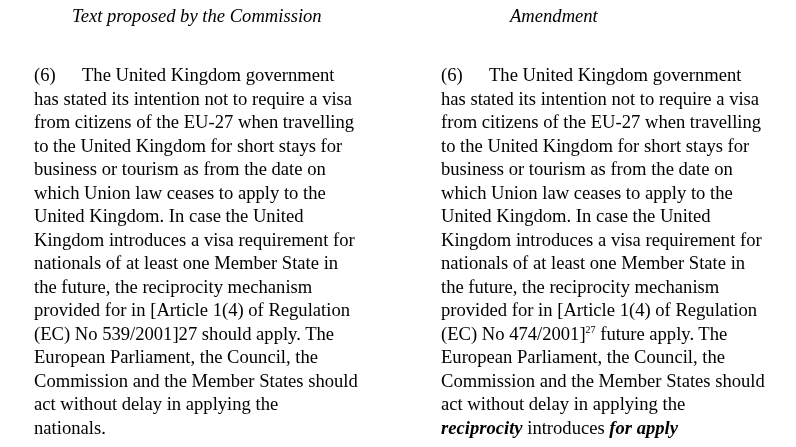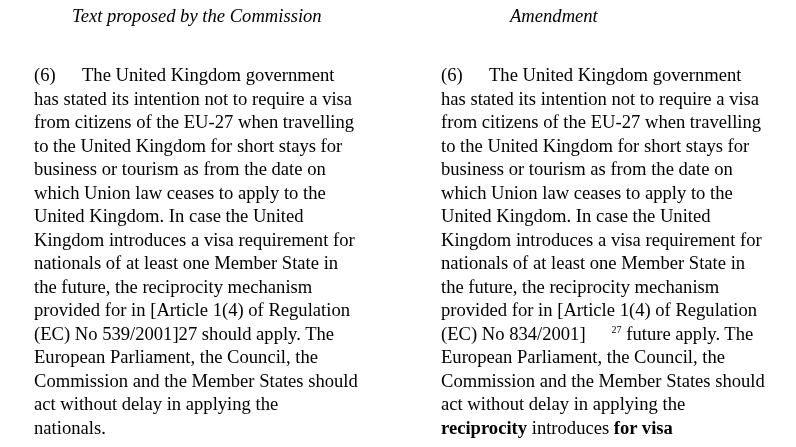--- a/index.html
+++ b/index.html
@@ -44,26 +44,26 @@
       height: 23.5px;
       line-height: 23.5px;
       white-space: nowrap;
     }
     .num {
       display: inline-block;
       width: 48px;
     }
     .bi {
       font-weight: bold;
+      font-style: italic;
     }
     sup {
       font-size: 10px;
       line-height: 0;
       vertical-align: 7px;
-      padding-left: 26px;
     }
   </style>
 </head>
 <body>
 
 <div class="col col-left">
   <div class="col-header">Text proposed by the Commission</div>
   <div class="lines">
     <span class="line"><span class="num">(6)</span><span>The United Kingdom government</span></span>
     <span class="line">has stated its intention not to require a visa</span>
@@ -91,19 +91,19 @@
     <span class="line">has stated its intention not to require a visa</span>
     <span class="line">from citizens of the EU-27 when travelling</span>
     <span class="line">to the United Kingdom for short stays for</span>
     <span class="line">business or tourism as from the date on</span>
     <span class="line">which Union law ceases to apply to the</span>
     <span class="line">United Kingdom. In case the United</span>
     <span class="line">Kingdom introduces a visa requirement for</span>
     <span class="line">nationals of at least one Member State in</span>
     <span class="line">the future, the reciprocity mechanism</span>
     <span class="line">provided for in [Article 1(4) of Regulation</span>
-    <span class="line"><span>(EC) No 834/2001]</span><sup>27</sup><span> future apply. The</span></span>
+    <span class="line"><span>(EC) No 474/2001]</span><sup>27</sup><span> future apply. The</span></span>
     <span class="line">European Parliament, the Council, the</span>
     <span class="line">Commission and the Member States should</span>
     <span class="line">act without delay in applying the</span>
-    <span class="line"><span class="bi">reciprocity</span><span> introduces </span><span class="bi">for visa</span></span>
+    <span class="line"><span class="bi">reciprocity</span><span> introduces </span><span class="bi">for apply</span></span>
   </div>
 </div>
 
 </body></html>

